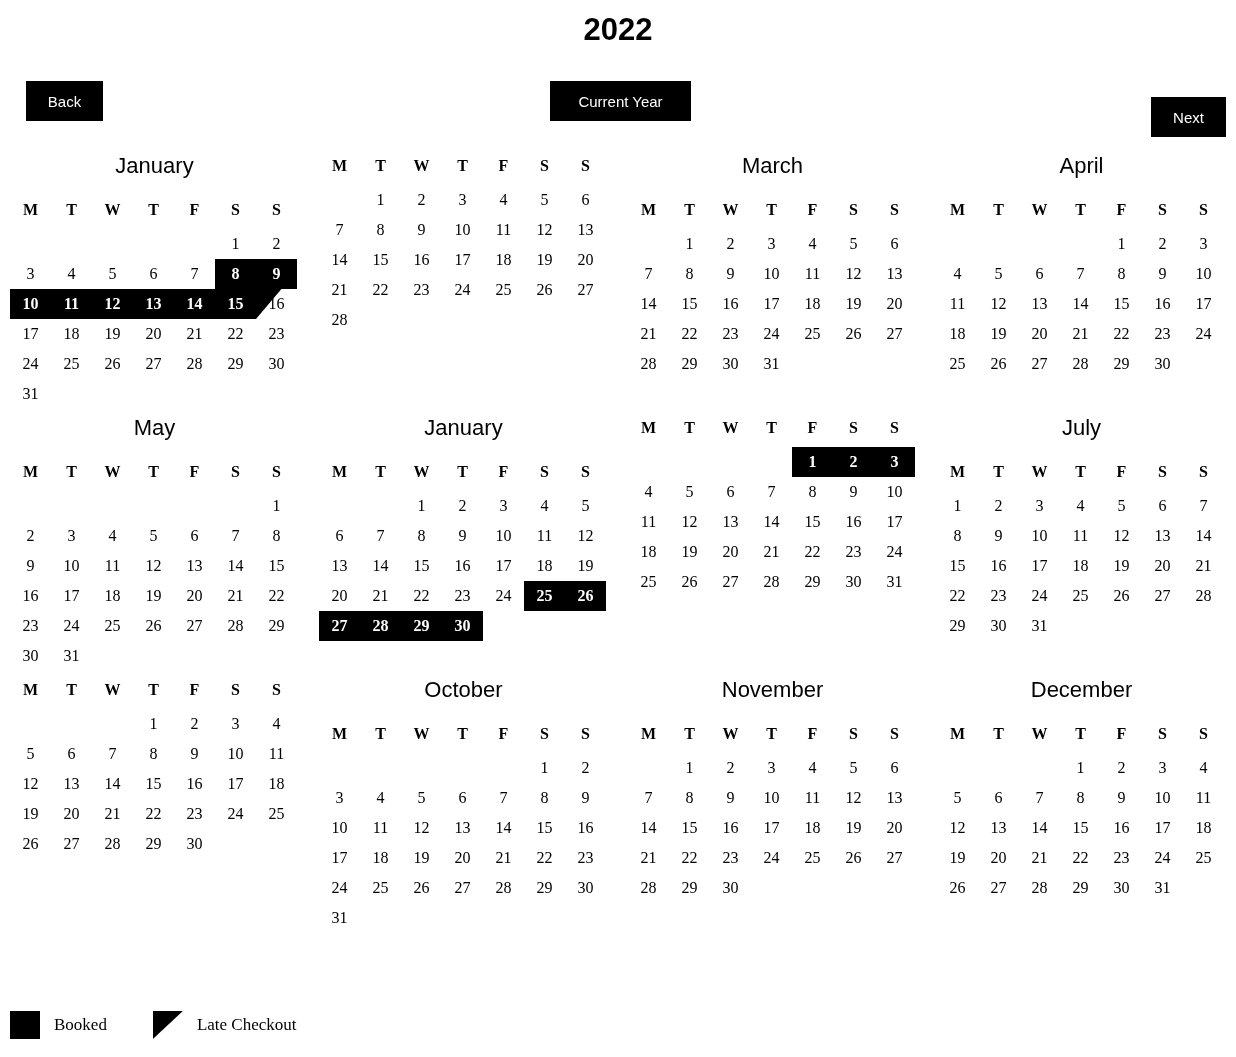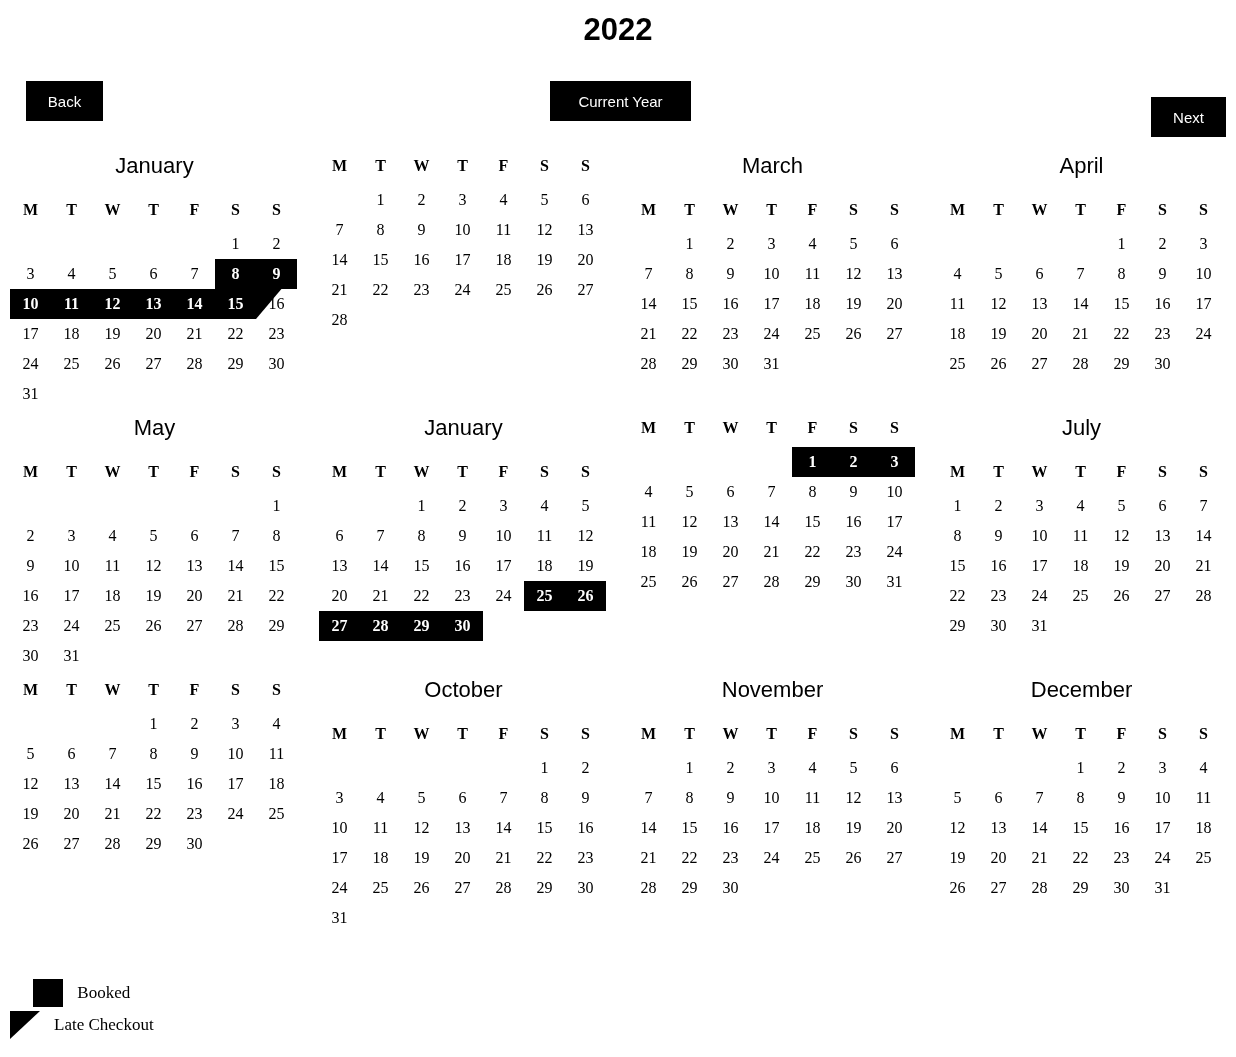--- a/index.html
+++ b/index.html
@@ -124,23 +124,22 @@
     clip-path: polygon(0 0, 62% 0, 0 100%);
     z-index: 1;
   }
 
   
   .legend {
     position: absolute;
     left: 10px;
     bottom: 18px;
     display: flex;
-    align-items: center;
-    gap: 4px;
-    flex-direction: column;
+    align-items: flex-start;
+    gap: 16px;
   }
   .legend-item {
     display: flex;
     align-items: center;
   }
   .swatch-booked {
     width: 30px;
     height: 28px;
     background: #000000;
     display: inline-block;

